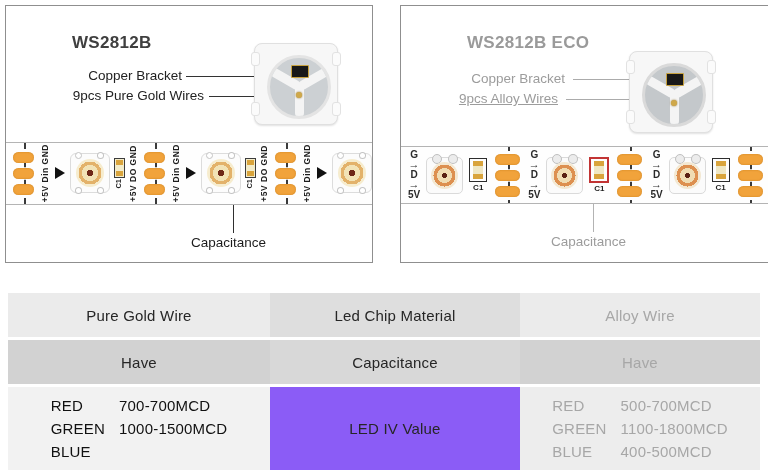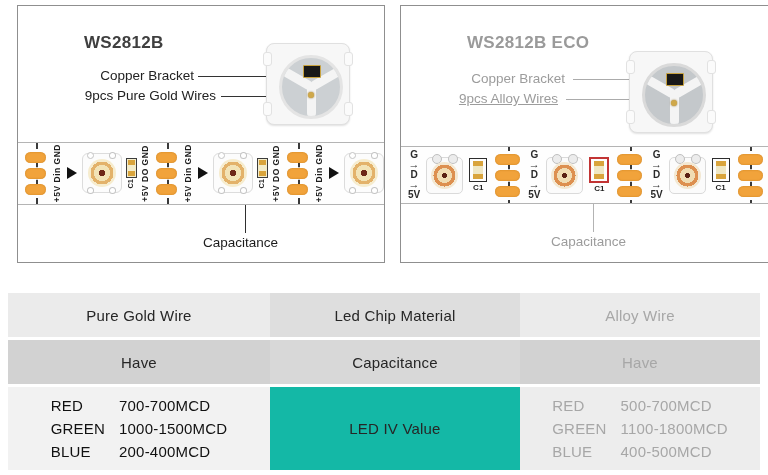--- a/index.html
+++ b/index.html
@@ -1,20 +1,20 @@
 <!DOCTYPE html>
 <html><head>
 <meta charset="utf-8">
 <style>
   html,body{margin:0;padding:0;background:#ffffff;}
   body{width:768px;height:475px;position:relative;font-family:"Liberation Sans",sans-serif;overflow:hidden;}
 
   
   .panel{position:absolute;top:5px;height:258px;background:#fff;border:1px solid #8f8f8f;box-sizing:border-box;}
-  #panel-left{left:5px;width:368px;margin-left:12px;}
+  #panel-left{left:5px;width:368px;}
   #panel-right{left:400px;width:371px;}
 
   .panel-title{position:absolute;left:66px;top:27px;font-size:17px;font-weight:bold;letter-spacing:.3px;}
   #panel-left .panel-title{color:#3f3f3f;}
   #panel-right .panel-title{color:#9a9a9a;}
 
   .anno{position:absolute;font-size:13.5px;white-space:nowrap;}
   #panel-left .anno{color:#222;}
   #panel-right .anno{color:#9c9c9c;}
   .anno-line{position:absolute;height:0;border-top:1px solid #333;}
@@ -92,21 +92,21 @@
   .callout-label{position:absolute;font-size:13.5px;color:#1c1c1c;}
   #panel-right .callout-label{color:#9c9c9c;}
 
   
   #compare-table{position:absolute;left:8px;top:293px;width:752px;display:grid;
                  grid-template-columns:262px 250px 240px;grid-template-rows:44px 44px 83px;row-gap:3px;background:#fff;}
   .cell{display:flex;align-items:center;justify-content:center;font-size:15px;color:#262626;letter-spacing:.2px;}
   .cell.right-col{color:#a7a7a7;}
   .r1.left-col{background:#ebebeb;} .r1.mid-col{background:#dedede;} .r1.right-col{background:#ebebeb;}
   .r2.left-col{background:#d2d2d2;} .r2.mid-col{background:#d8d8d8;} .r2.right-col{background:#d2d2d2;}
-  .r3.left-col{background:#f2f2f2;} .r3.mid-col{background:#14b8a6;} .r3.right-col{background:#ededed;}
+  .r3.left-col{background:#f2f2f2;} .r3.mid-col{background:#8b5cf6;} .r3.right-col{background:#ededed;}
   .mcd{display:grid;grid-template-columns:auto auto;column-gap:14px;row-gap:6px;font-size:15px;}
   .mcd span{white-space:nowrap;}
   .r3.left-col .mcd{color:#111;}
   .r3.right-col .mcd{color:#a7a7a7;}
 </style>
 </head>
 <body>
 
 <div class="panel" id="panel-left">
   <div class="panel-title">WS2812B</div>
@@ -299,21 +299,20 @@
   <div class="cell r2 mid-col">Capacitance</div>
   <div class="cell r2 right-col">Have</div>
 
   <div class="cell r3 left-col">
     <div class="mcd">
       <span>RED</span>
         <span>700-700MCD</span>
       <span>GREEN</span>
         <span>1000-1500MCD</span>
       <span>BLUE</span>
-        <span>200-400MCD</span>
     </div>
   </div>
   <div class="cell r3 mid-col">LED IV Value</div>
   <div class="cell r3 right-col">
     <div class="mcd">
       <span>RED</span>
         <span>500-700MCD</span>
       <span>GREEN</span>
         <span>1100-1800MCD</span>
       <span>BLUE</span>

